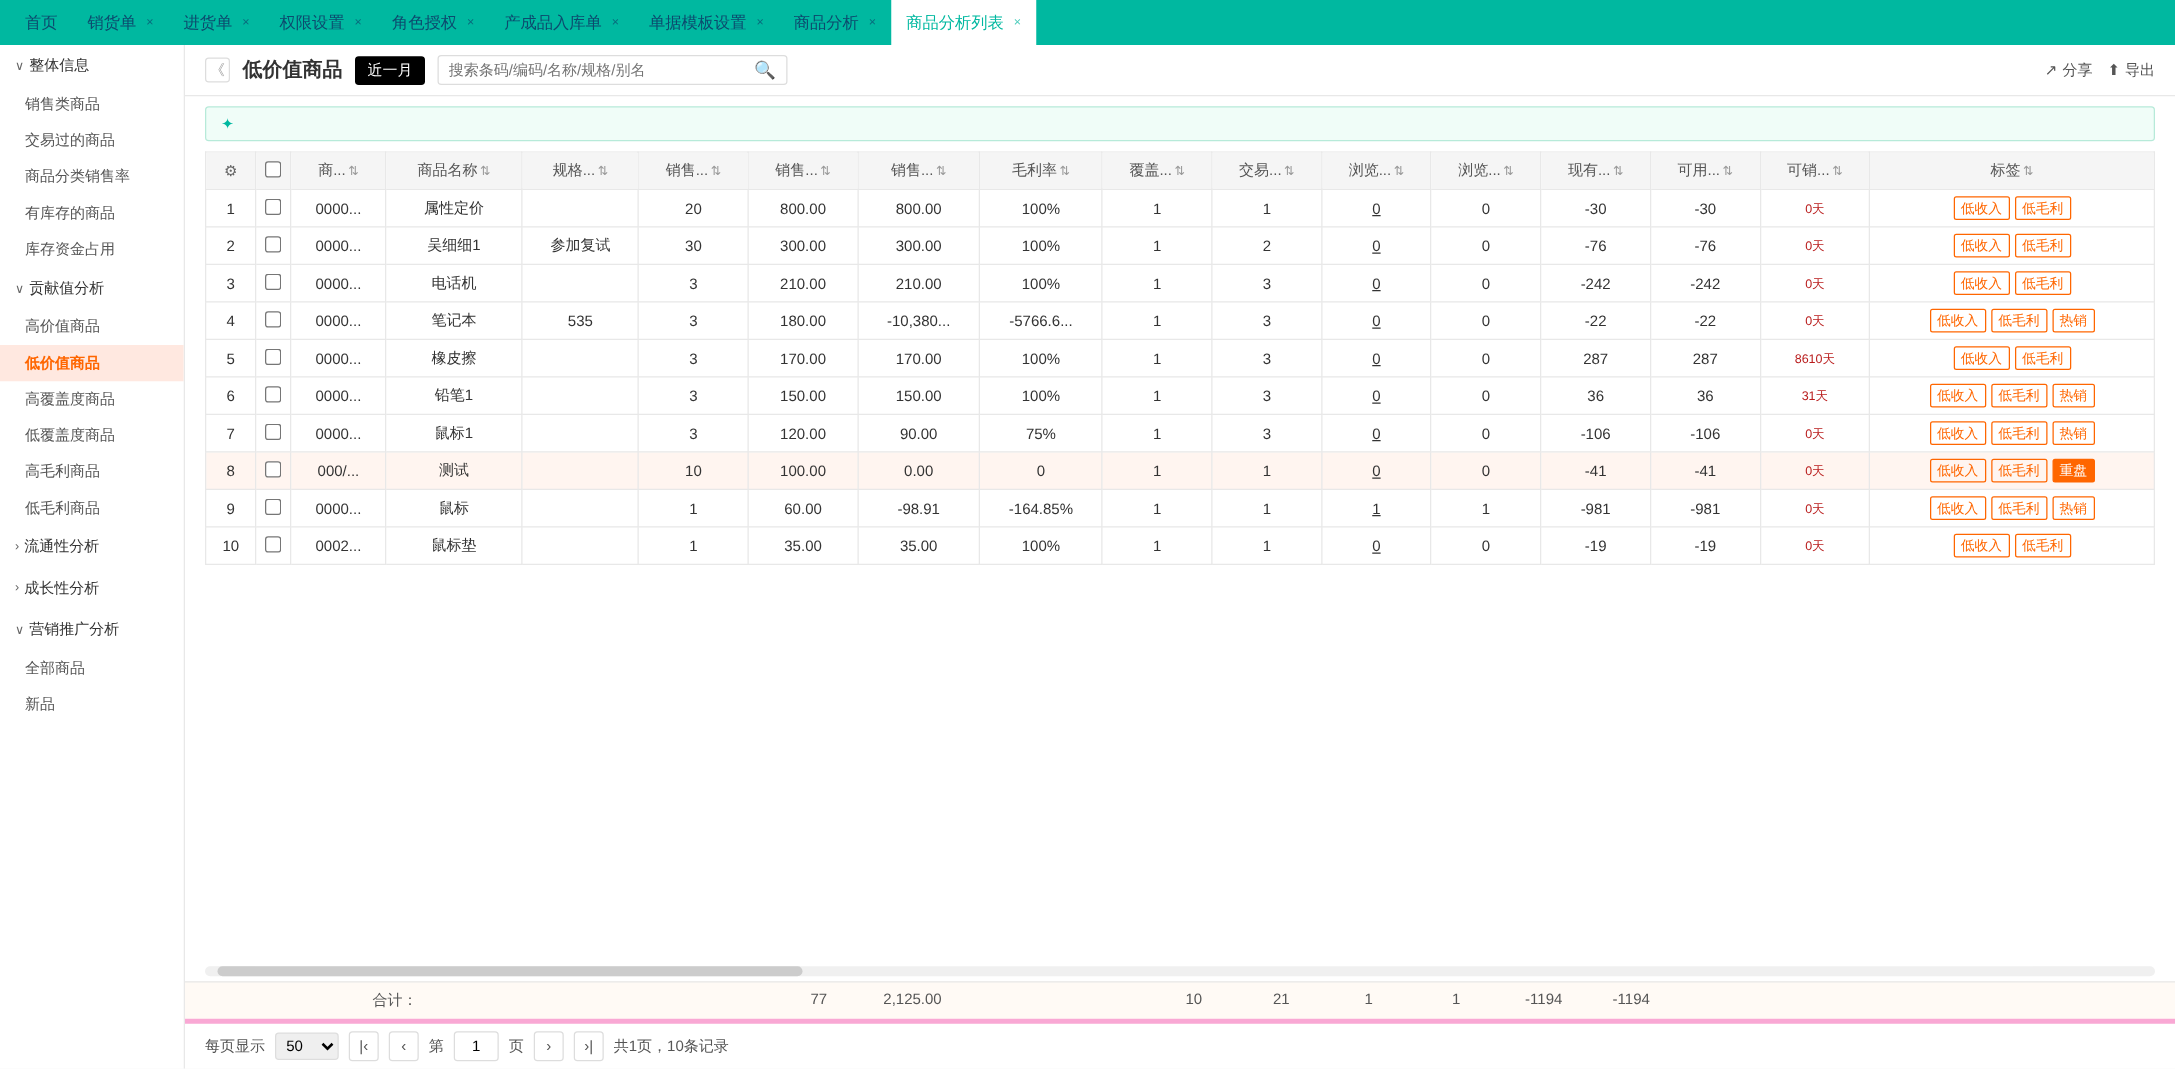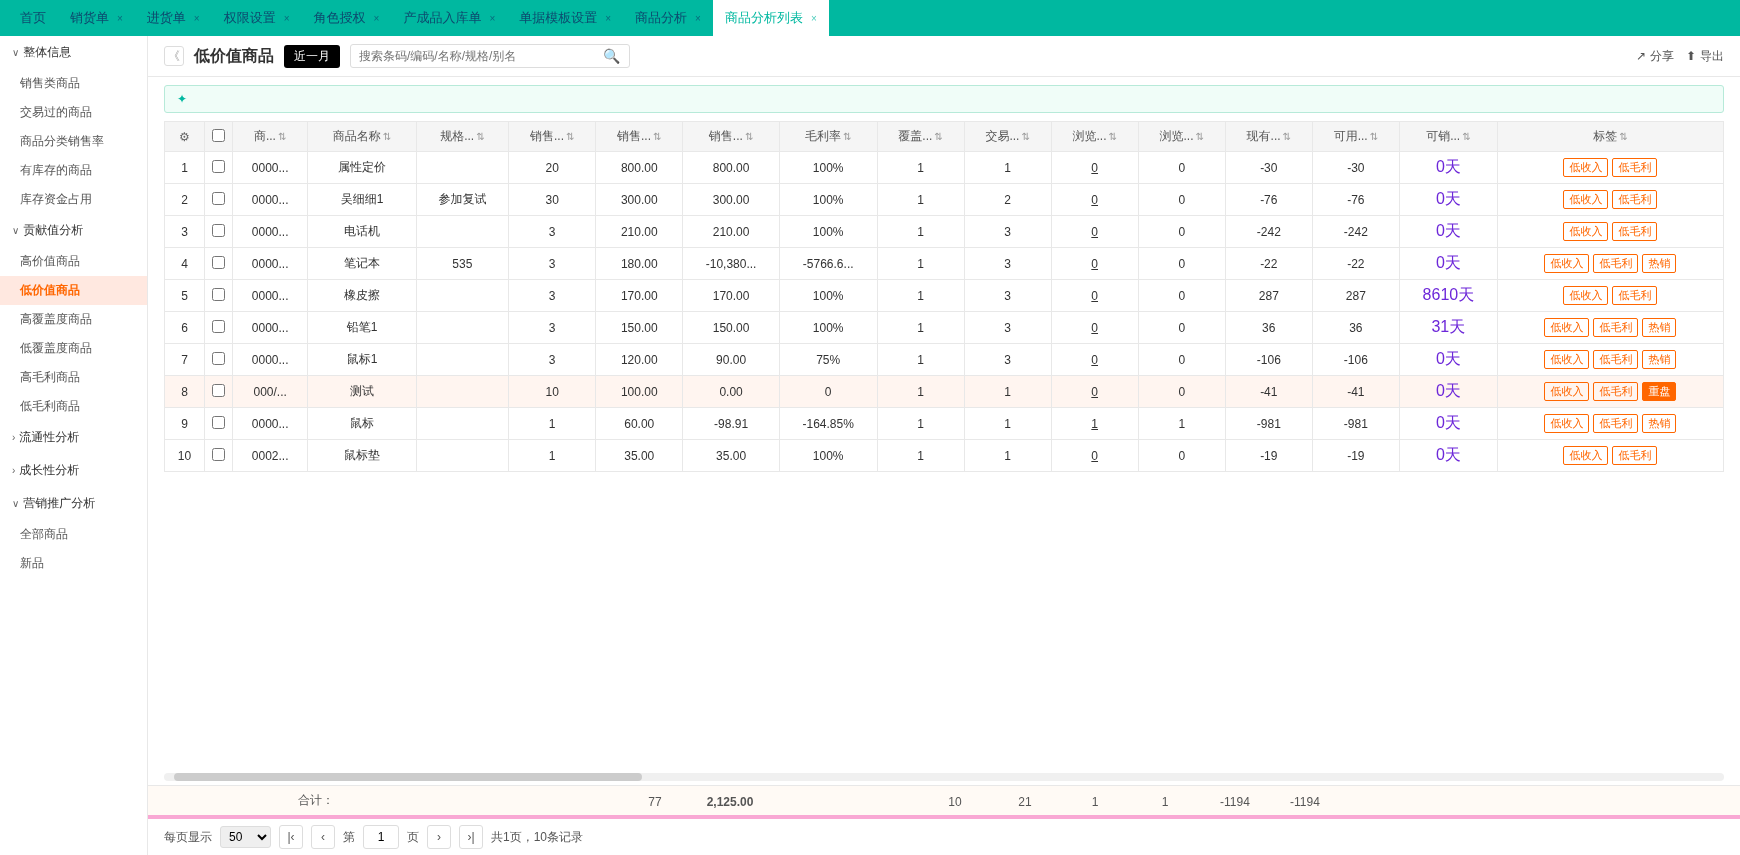--- a/index.html
+++ b/index.html
@@ -194,30 +194,30 @@
     tbody tr.highlighted { background: #fff5f0; }
     .tag {
       display: inline-block;
       padding: 1px 5px;
       border-radius: 2px;
       font-size: 11px;
       margin: 0 2px;
     }
     .tag-orange { color: #ff6600; border: 1px solid #ff6600; }
     .tag-orange-bg { background: #ff6600; color: #fff; border: 1px solid #ff6600; }
-    .tag-days { color: #6d28d9; font-size: 16px; }
+    .tag-days { color: #b91c1c; font-size: 10px; }
     .link-underline { text-decoration: underline; cursor: pointer; color: #333; }
     .checkbox-cell { width: 28px; }
 
     
     .table-footer {
       border-top: 1px solid #e8e8e8;
       background: #fffaf5;
       display: flex;
-      align-items: flex-end;
+      align-items: flex-start;
       padding: 6px 16px;
       font-size: 12px;
       color: #555;
     }
     .footer-label { width: 180px; text-align: right; padding-right: 10px; }
 
     
     .pagination {
       display: flex;
       align-items: center;
@@ -603,21 +603,21 @@
 
     <div class="table-footer">
       <span class="footer-label">合计：</span>
       <div style="display:flex; gap:0; align-items:center; flex:1;">
         <div style="width:28px;"></div>
         <div style="width:28px;"></div>
         <div style="width:70px;"></div>
         <div style="width:100px;"></div>
         <div style="width:50px;"></div>
         <div style="width:70px; text-align:center;">77</div>
-        <div style="width:80px; text-align:center;font-weight:bold;">2,125.00</div>
+        <div style="width:80px; text-align:center;">2,125.00</div>
         <div style="width:80px;"></div>
         <div style="width:70px;"></div>
         <div style="width:70px; text-align:center;">10</div>
         <div style="width:70px; text-align:center;">21</div>
         <div style="width:70px; text-align:center;">1</div>
         <div style="width:70px; text-align:center;">1</div>
         <div style="width:70px; text-align:center;">-1194</div>
         <div style="width:70px; text-align:center;">-1194</div>
       </div>
     </div>

